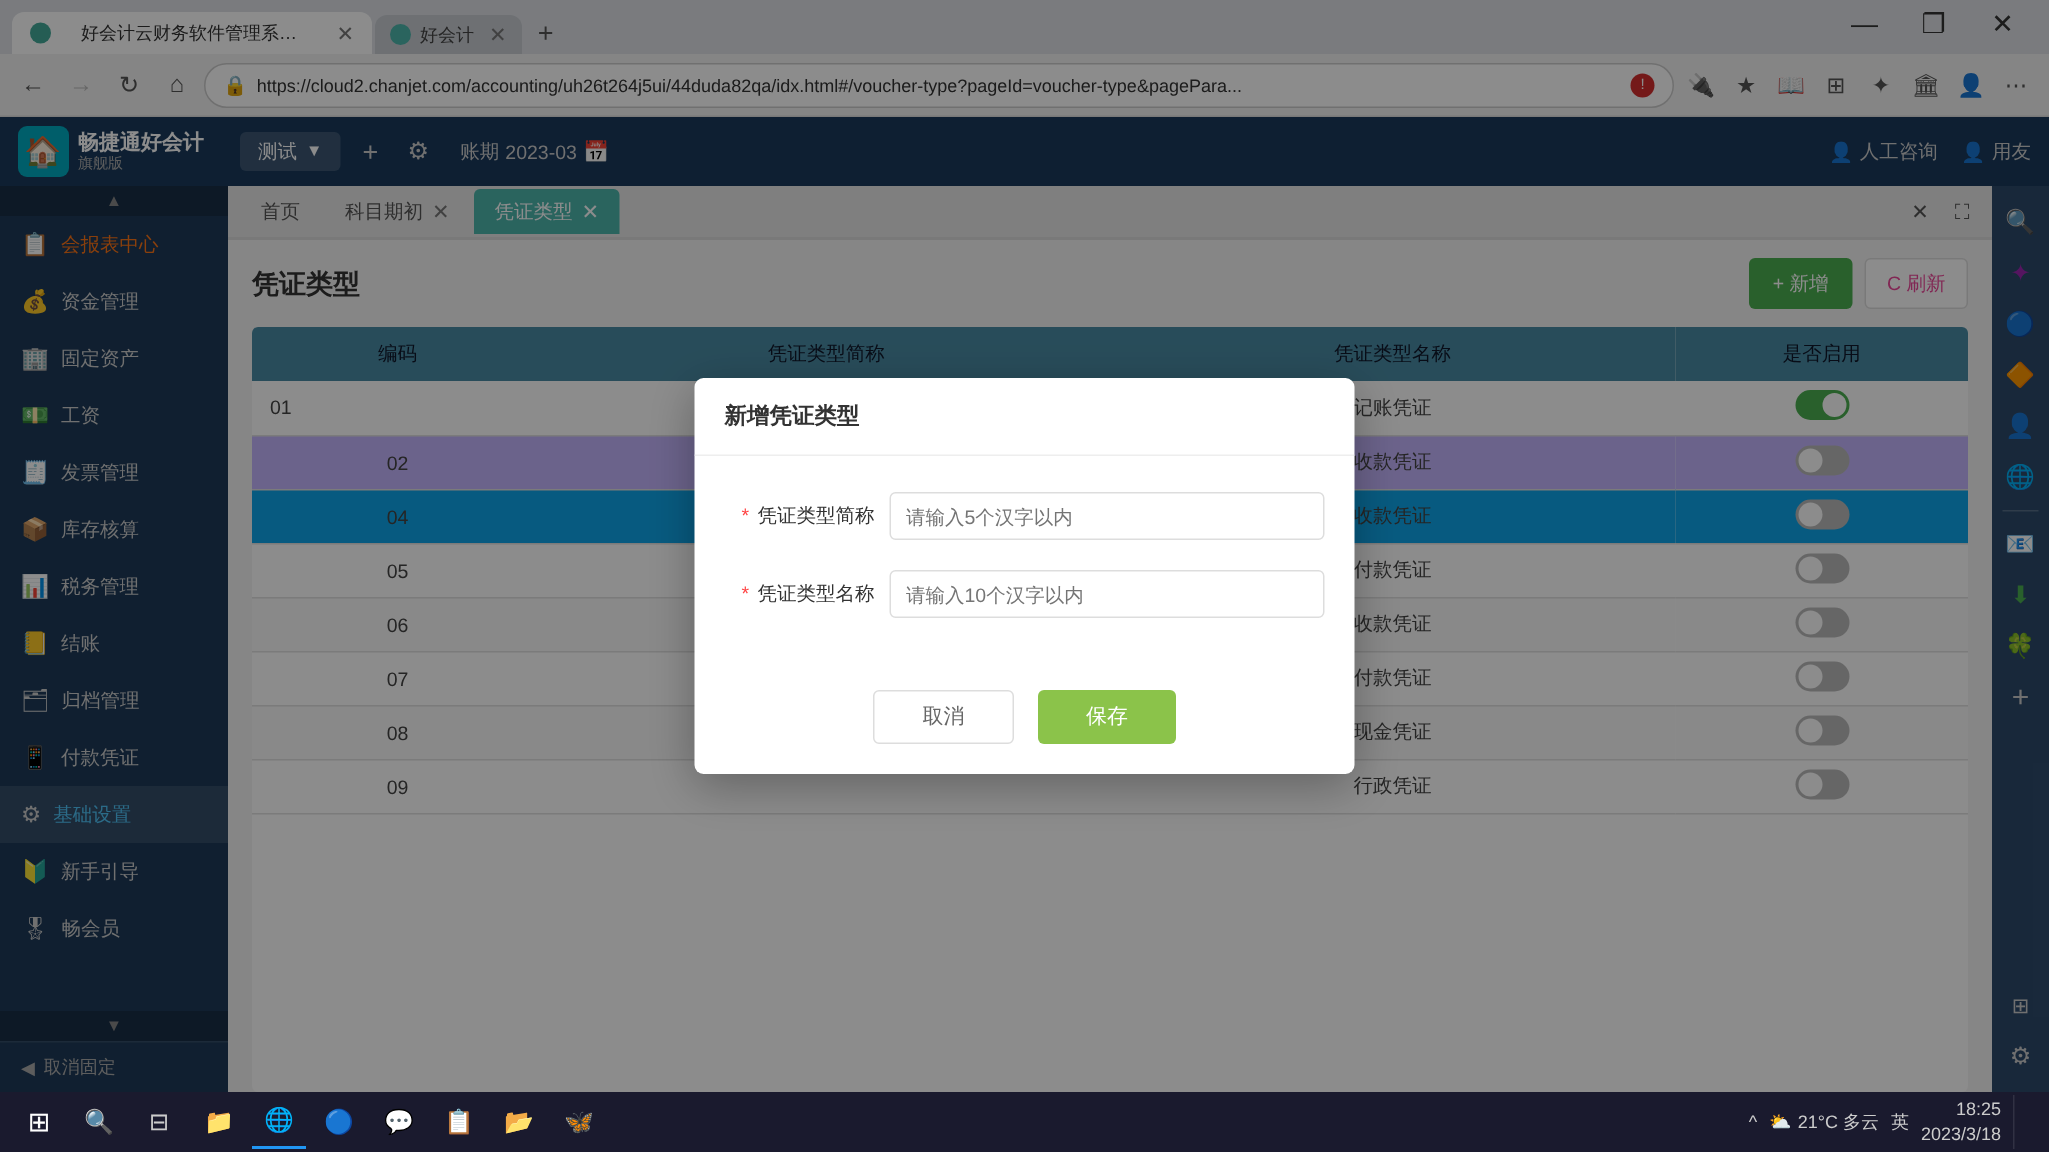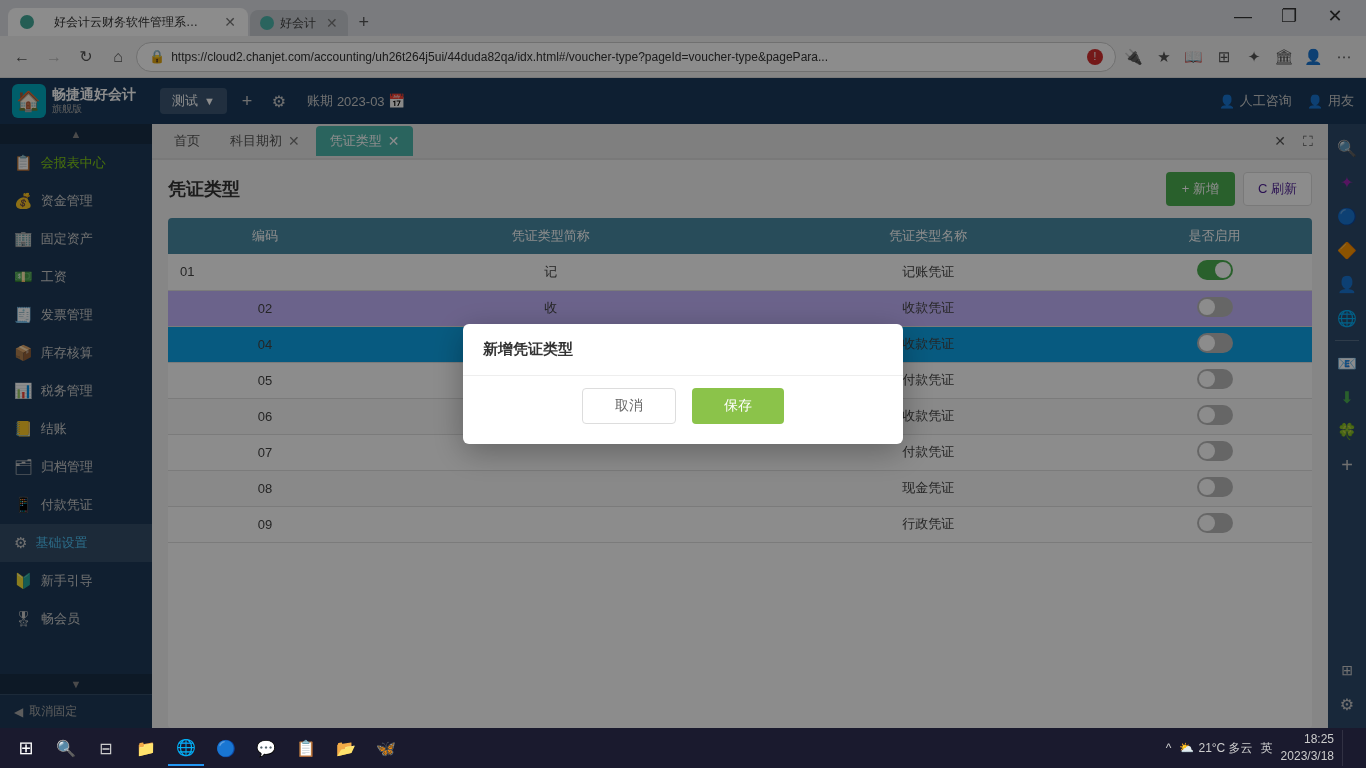--- a/index.html
+++ b/index.html
@@ -88,21 +88,21 @@
       <span>用友</span>
     </div>
   </div>
 </div>
 
 <div style="position:fixed;left:0;top:124px;width:152px;height:calc(768px - 124px - 40px);background:#1e3a58;display:flex;flex-direction:column;z-index:50;">
   <div style="height:20px;display:flex;align-items:center;justify-content:center;color:#888;background:rgba(0,0,0,0.2);cursor:pointer;font-size:11px;">▲</div>
   <div style="flex:1;overflow-y:auto;">
     <div class="sidebar-item">
       <span style="font-size:15px;">📋</span>
-      <span style="color:#84cc16;font-size:13px;">会报表中心</span>
+      <span style="color:#f97316;font-size:13px;">会报表中心</span>
     </div>
     <div class="sidebar-item">
       <span style="font-size:15px;">💰</span>
       <span style="color:#ccc;font-size:13px;">资金管理</span>
     </div>
     <div class="sidebar-item">
       <span style="font-size:15px;">🏢</span>
       <span style="color:#ccc;font-size:13px;">固定资产</span>
     </div>
     <div class="sidebar-item">
@@ -188,28 +188,28 @@
       <div style="width:24px;height:24px;display:flex;align-items:center;justify-content:center;color:#555;font-size:14px;cursor:pointer;">⛶</div>
     </div>
   </div>
 
   <div style="flex:1;overflow:hidden;display:flex;flex-direction:column;background:#f5f5f5;padding:12px 16px 0 16px;">
 
     <div style="display:flex;align-items:center;justify-content:space-between;margin-bottom:12px;">
       <h2 style="font-size:18px;font-weight:bold;color:#333;">凭证类型</h2>
       <div style="display:flex;gap:8px;">
         <button style="background:#4caf50;color:#fff;border:none;border-radius:4px;padding:7px 16px;font-size:13px;cursor:pointer;display:flex;align-items:center;gap:4px;">+ 新增</button>
-        <button style="background:#fff;color:#4c1d95;border:1px solid #ddd;border-radius:4px;padding:7px 14px;font-size:13px;cursor:pointer;display:flex;align-items:center;gap:4px;">C 刷新</button>
+        <button style="background:#fff;color:#ec4899;border:1px solid #ddd;border-radius:4px;padding:7px 14px;font-size:13px;cursor:pointer;display:flex;align-items:center;gap:4px;">C 刷新</button>
       </div>
     </div>
 
     <div style="flex:1;overflow-y:auto;background:#fff;border-radius:4px;">
       <table style="width:100%;border-collapse:collapse;font-size:13px;">
         <thead>
-          <tr style="background:#4a8ba4;color:#ffffff;height:36px;">
+          <tr style="background:#4a8ba4;color:#0f172a;height:36px;">
             <th style="padding:0 12px;text-align:center;font-weight:normal;width:200px;">编码</th>
             <th style="padding:0 12px;text-align:center;font-weight:normal;width:33%;">凭证类型简称</th>
             <th style="padding:0 12px;text-align:center;font-weight:normal;width:33%;">凭证类型名称</th>
             <th style="padding:0 12px;text-align:center;font-weight:normal;width:200px;">是否启用</th>
           </tr>
         </thead>
         <tbody>
           <tr style="height:36px;border-bottom:1px solid #e0e0e0;background:#fff;">
             <td style="padding:0 12px;color:#444;">01</td>
             <td style="padding:0 12px;text-align:center;color:#444;">记</td>
@@ -261,20 +261,36 @@
         </tbody>
       </table>
     </div>
   </div>
 </div>
 
 <div style="position:fixed;top:0;left:0;width:100%;height:100%;background:rgba(0,0,0,0.45);z-index:200;display:flex;align-items:center;justify-content:center;">
   <div style="background:#fff;border-radius:6px;width:440px;padding:0;box-shadow:0 8px 32px rgba(0,0,0,0.3);overflow:hidden;">
     <div style="padding:16px 20px;border-bottom:1px solid #eee;display:flex;align-items:center;justify-content:space-between;">
       <span style="font-size:15px;font-weight:bold;color:#333;">新增凭证类型</span>
+    </div>
+    <div style="padding:24px 20px 16px 20px;">
+      <div style="display:flex;align-items:center;margin-bottom:20px;">
+        <label style="width:110px;text-align:right;color:#333;font-size:13px;padding-right:10px;">
+          <span style="color:#f44;margin-right:2px;">*</span>
+          <span>凭证类型简称</span>
+        </label>
+        <input type="text" style="flex: 1 1 0%; height: 32px; border: 1px solid rgb(221, 221, 221); border-radius: 4px; padding: 0px 10px; font-size: 13px; outline: none;" placeholder="请输入5个汉字以内">
+      </div>
+      <div style="display:flex;align-items:center;margin-bottom:20px;">
+        <label style="width:110px;text-align:right;color:#333;font-size:13px;padding-right:10px;">
+          <span style="color:#f44;margin-right:2px;">*</span>
+          <span>凭证类型名称</span>
+        </label>
+        <input type="text" style="flex: 1 1 0%; height: 32px; border: 1px solid rgb(221, 221, 221); border-radius: 4px; padding: 0px 10px; font-size: 13px; outline: none;" placeholder="请输入10个汉字以内">
+      </div>
     </div>
     <div style="display:flex;justify-content:center;gap:16px;padding:12px 20px 20px 20px;">
       <button style="background:#fff;color:#666;border:1px solid #ddd;border-radius:4px;padding:8px 32px;font-size:14px;cursor:pointer;">取消</button>
       <button style="background:#8bc34a;color:#fff;border:none;border-radius:4px;padding:8px 32px;font-size:14px;cursor:pointer;">保存</button>
     </div>
   </div>
 </div>
 
 <div style="position:fixed;bottom:0;left:0;width:100%;height:40px;background:#1a1a2e;display:flex;align-items:center;padding:0 8px;gap:4px;z-index:300;">
   <div style="width:36px;height:36px;display:flex;align-items:center;justify-content:center;color:#fff;font-size:18px;cursor:pointer;">⊞</div>

